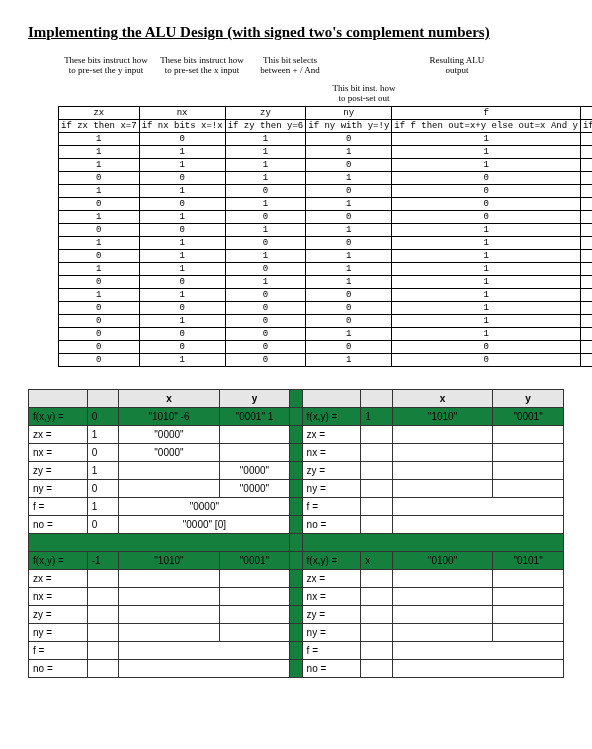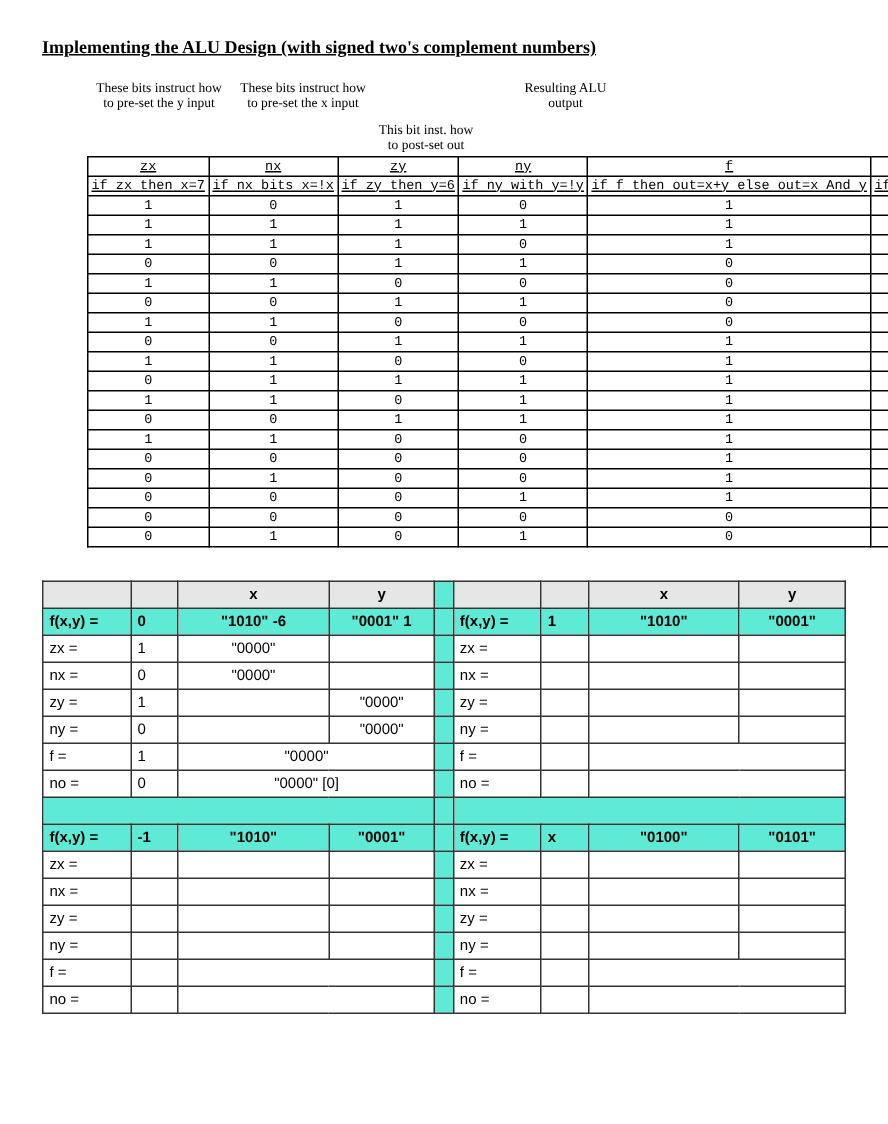--- a/index.html
+++ b/index.html
@@ -6,21 +6,21 @@
     margin: 0;
     padding: 24px 28px;
     font-family: "Times New Roman", Times, serif;
     font-size: 11px;
     color: #000;
     background: #fff;
     width: 592px;
     box-sizing: border-box;
   }
   h1.title {
-    font-size: 12px;
+    font-size: 15px;
     font-weight: bold;
     text-decoration: underline;
     margin: 0 0 14px 0;
   }
 
   
   .truth-wrap {
     margin: 0 0 22px 30px;
   }
   .desc-row {
@@ -48,21 +48,21 @@
   }
   table.truth th, table.truth td {
     border: 1px solid #000;
     text-align: center;
     padding: 0 2px;
     box-sizing: border-box;
     overflow: hidden;
     white-space: nowrap;
     height: 13px;
   }
-  table.truth th { font-weight: normal; text-decoration: underline; }
+  table.truth th { font-weight: normal; }
   .cw-small { width: 48px; }
   .cw-f     { width: 80px; }
   .cw-no    { width: 68px; }
 
   
   table.work {
     border-collapse: collapse;
     width: 536px;
     font-family: Arial, sans-serif;
     font-size: 10px;
@@ -78,37 +78,38 @@
     box-sizing: border-box;
     overflow: hidden;
     white-space: nowrap;
   }
   table.work th {
     background: #e6e6e6;
     font-weight: bold;
     text-align: center;
   }
   table.work td.center { text-align: center; }
-  table.work .shade { background: #5eead4; font-weight: bold; }
+  table.work .shade { background: #15803d; font-weight: normal; }
   .wc-lab  { width: 48px; }
   .wc-bit  { width: 26px; }
   .wc-val  { width: 82px; }
   .wc-val2 { width: 58px; }
   .wc-gap  { width: 10px; }
 </style>
 </head>
 <body>
 
 <h1 class="title">Implementing the ALU Design (with signed two's complement numbers)</h1>
 
 <div class="truth-wrap">
 
   <div class="desc-row">
     <div class="desc-cell dw1">These bits instruct how to pre-set the y  input</div>
     <div class="desc-cell dw0">These bits instruct how to pre-set the x  input</div>
+    <div class="desc-cell dw2">This bit selects between + / And</div>
     <div class="desc-cell dw3">This bit inst. how to post-set out</div>
     <div class="desc-cell dw4">Resulting ALU output</div>
   </div>
 
   <table class="truth">
     <colgroup>
       <col class="cw-small">
         <col class="cw-small">
       <col class="cw-small">
         <col class="cw-small">

